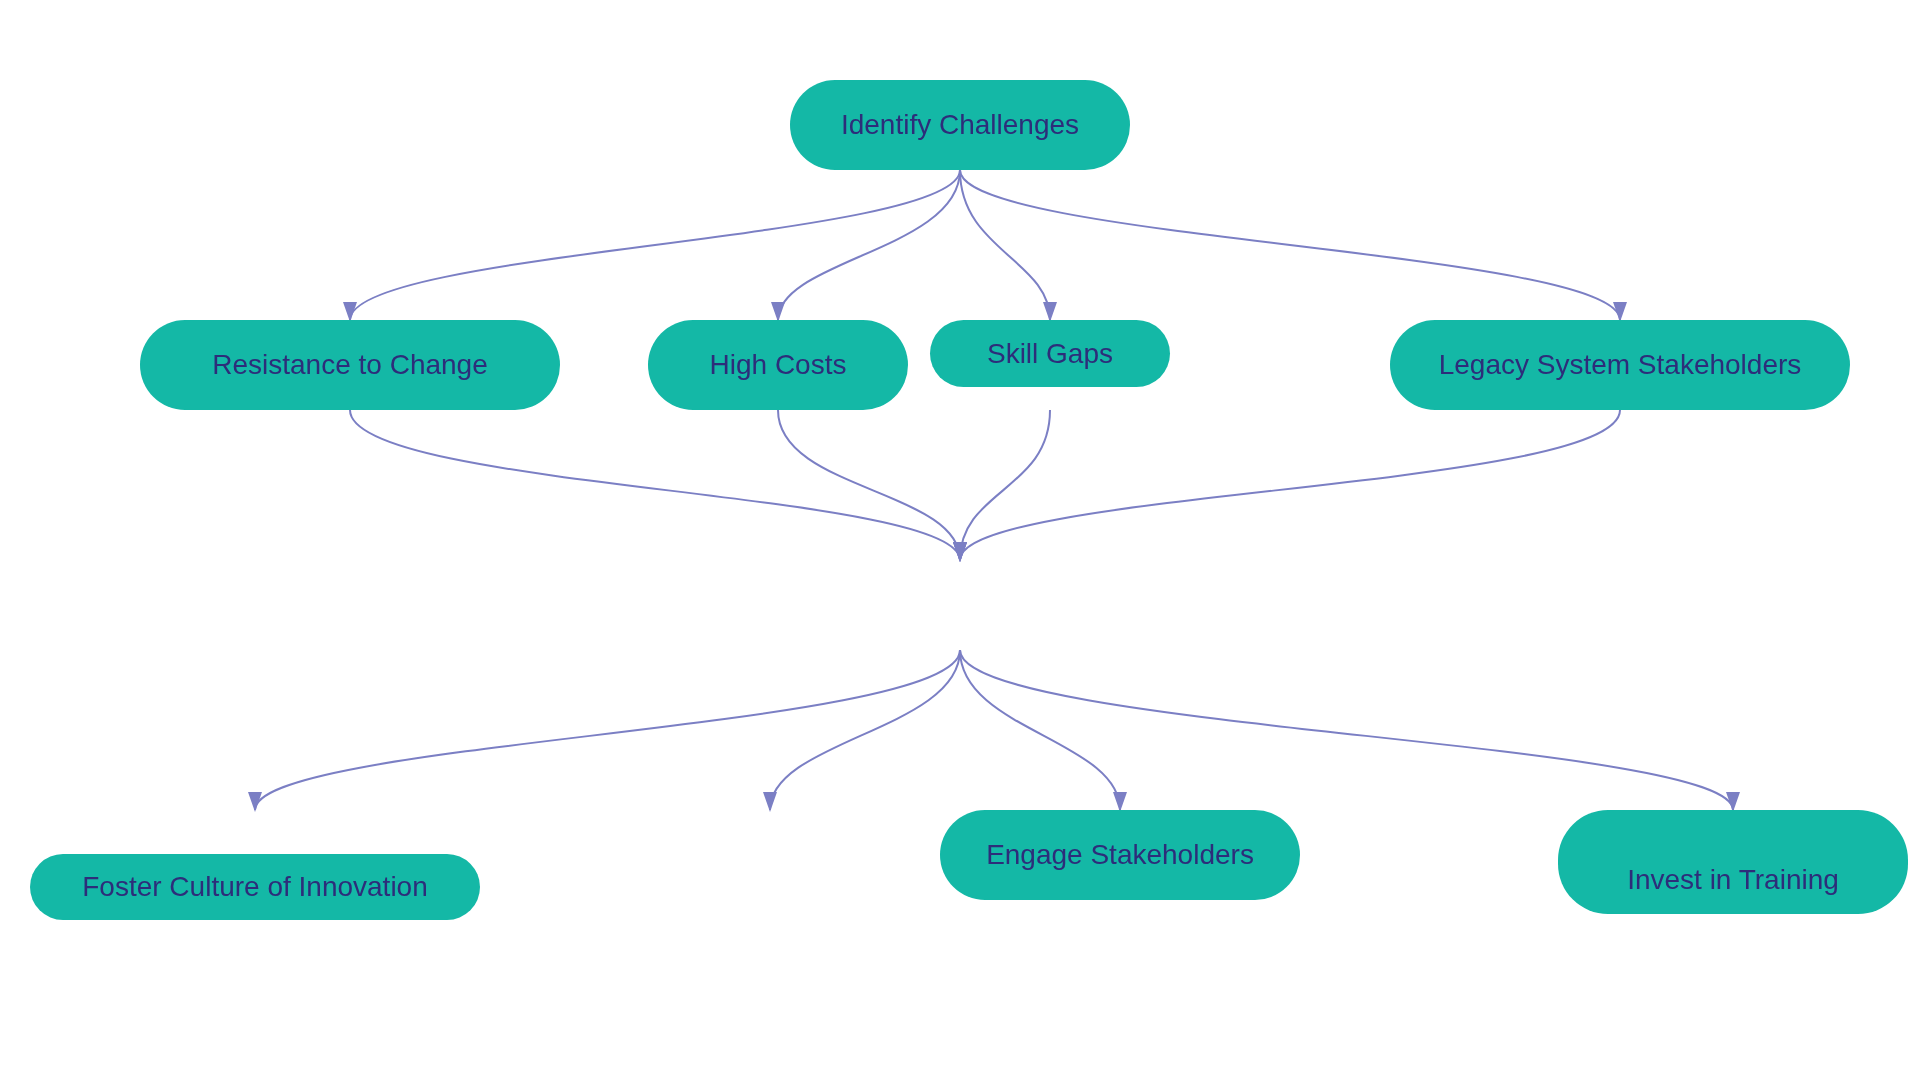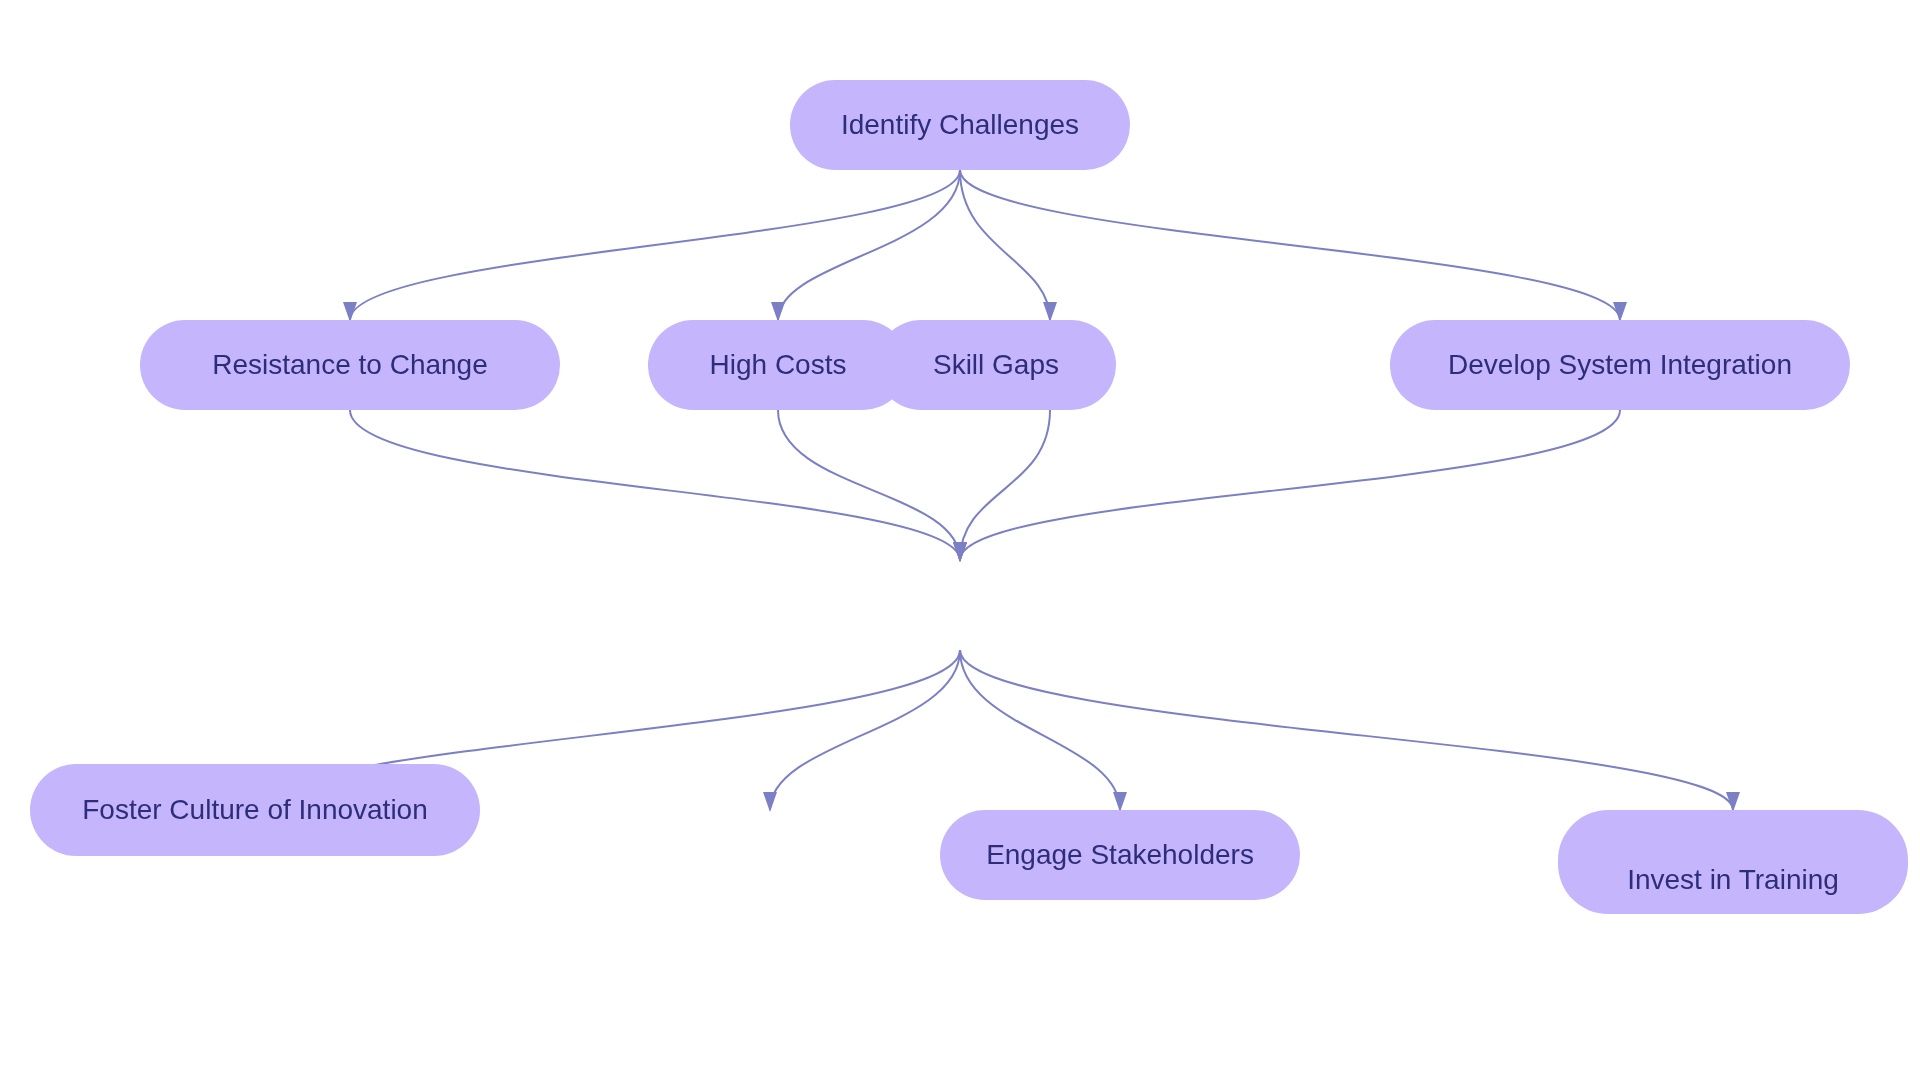--- a/index.html
+++ b/index.html
@@ -18,21 +18,21 @@
     svg.connections {
       position: absolute;
       top: 0;
       left: 0;
       width: 1920px;
       height: 1083px;
       pointer-events: none;
     }
     .node {
       position: absolute;
-      background: #c4b5fd;
+      background: #14b8a6;
       border-radius: 50px;
       display: flex;
       align-items: center;
       justify-content: center;
       text-align: center;
       color: #2d2d7a;
       font-size: 28px;
       font-weight: 400;
       padding: 18px 36px;
       border: none;
@@ -50,41 +50,41 @@
       top: 320px;
     }
     .node-highcosts {
       width: 260px;
       height: 90px;
       left: 648px;
       top: 320px;
     }
     .node-skillgaps {
       width: 240px;
-      height: 90px;
-      left: 876px;
+      height: 67px;
+      left: 930px;
       top: 320px;
     }
     .node-legacy {
       width: 460px;
       height: 90px;
       left: 1390px;
       top: 320px;
     }
     .node-develop {
       width: 380px;
       height: 90px;
       left: 770px;
       top: 560px;
     }
     .node-foster {
       width: 450px;
-      height: 92px;
+      height: 66px;
       left: 30px;
-      top: 764px;
+      top: 854px;
     }
     .node-setclear {
       width: 290px;
       height: 90px;
       left: 625px;
       top: 810px;
     }
     .node-engage {
       width: 360px;
       height: 90px;
@@ -146,21 +146,21 @@
 
   <div class="node node-resistance">
     <span>Resistance to Change</span>
   </div>
 
   <div class="node node-skillgaps">
     <span>Skill Gaps</span>
   </div>
 
   <div class="node node-legacy">
-    <span>Develop System Integration</span>
+    <span>Legacy System Stakeholders</span>
   </div>
 
 
   <div class="node node-foster">
     <span>Foster Culture of Innovation</span>
   </div>
 
 
   <div class="node node-engage">
     <span>Engage Stakeholders</span>

